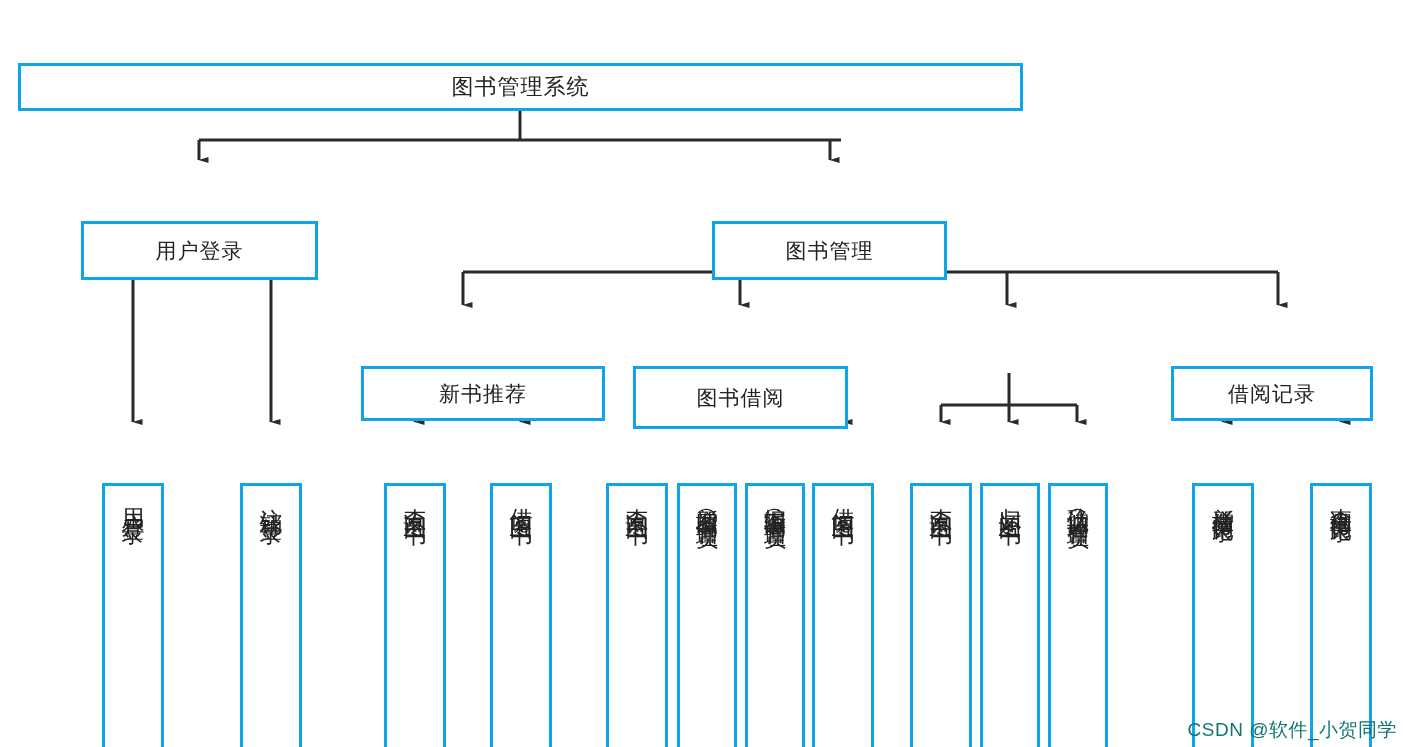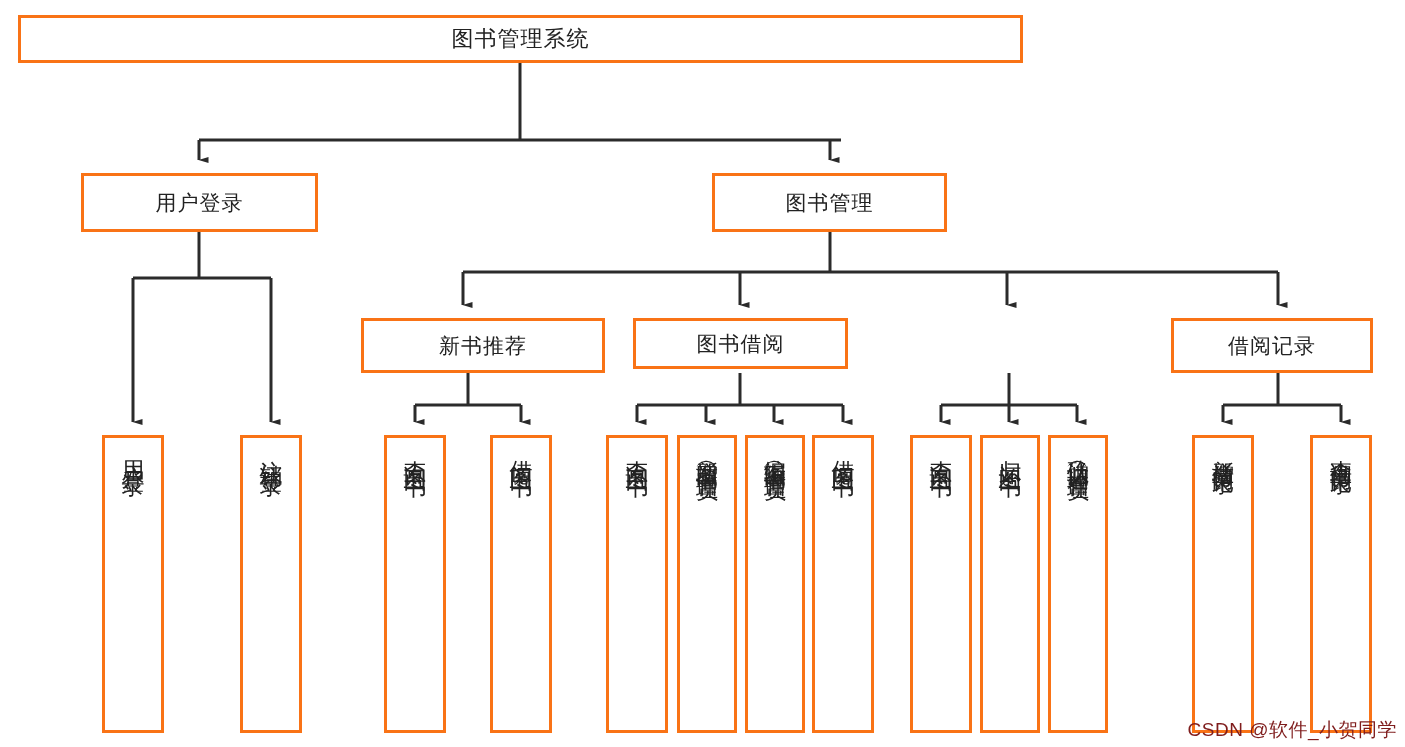--- a/index.html
+++ b/index.html
@@ -11,25 +11,26 @@
     overflow:hidden;
     position:relative;
   }
   #canvas{position:absolute;left:0;top:0;width:1405px;height:747px;}
   svg.edges{position:absolute;left:0;top:0;width:1405px;height:747px;pointer-events:none;}
 
   .node{
     position:absolute;
     box-sizing:border-box;
     background:#ffffff;
-    border:3px solid #f97316;
+    border:3px solid #0ea5e9;
     display:flex;
     align-items:center;
     justify-content:center;
     color:#1d1d1d;
+    margin-top:48px;
   }
   .node .lbl{
     font-size:21px;
     line-height:1.1;
     letter-spacing:1px;
     white-space:nowrap;
     color:#222222;
   }
   .node.root .lbl{font-size:22px;}
   .node.mid .lbl{font-size:21px;}
@@ -50,21 +51,21 @@
     white-space:nowrap;
     color:#222222;
   }
   .node.leaf.tall .lbl{font-size:22px;letter-spacing:3px;}
 
   .watermark{
     position:absolute;
     right:8px;
     bottom:4px;
     font-size:19px;
-    color:#7f1d1d;
+    color:#0f766e;
     white-space:nowrap;
     letter-spacing:0.5px;
   }
 </style>
 </head>
 <body>
 
 <div id="canvas">
 
   <svg class="edges" viewBox="0 0 1405 747" xmlns="http://www.w3.org/2000/svg">
@@ -126,21 +127,21 @@
   </div>
 
   <div class="node mid" style="left:712px;top:173px;width:235px;height:59px;">
     <span class="lbl">图书管理</span>
   </div>
 
   <div class="node mid" style="left:361px;top:318px;width:244px;height:55px;">
     <span class="lbl">新书推荐</span>
   </div>
 
-  <div class="node mid" style="left:633px;top:318px;width:215px;height:51px;">
+  <div class="node mid" style="left:633px;top:318px;width:215px;height:63px;">
     <span class="lbl">图书借阅</span>
   </div>
 
 
   <div class="node mid" style="left:1171px;top:318px;width:202px;height:55px;">
     <span class="lbl">借阅记录</span>
   </div>
 
   <div class="node leaf" style="left:102px;top:435px;width:62px;height:298px;">
     <span class="lbl">用户登录</span>

